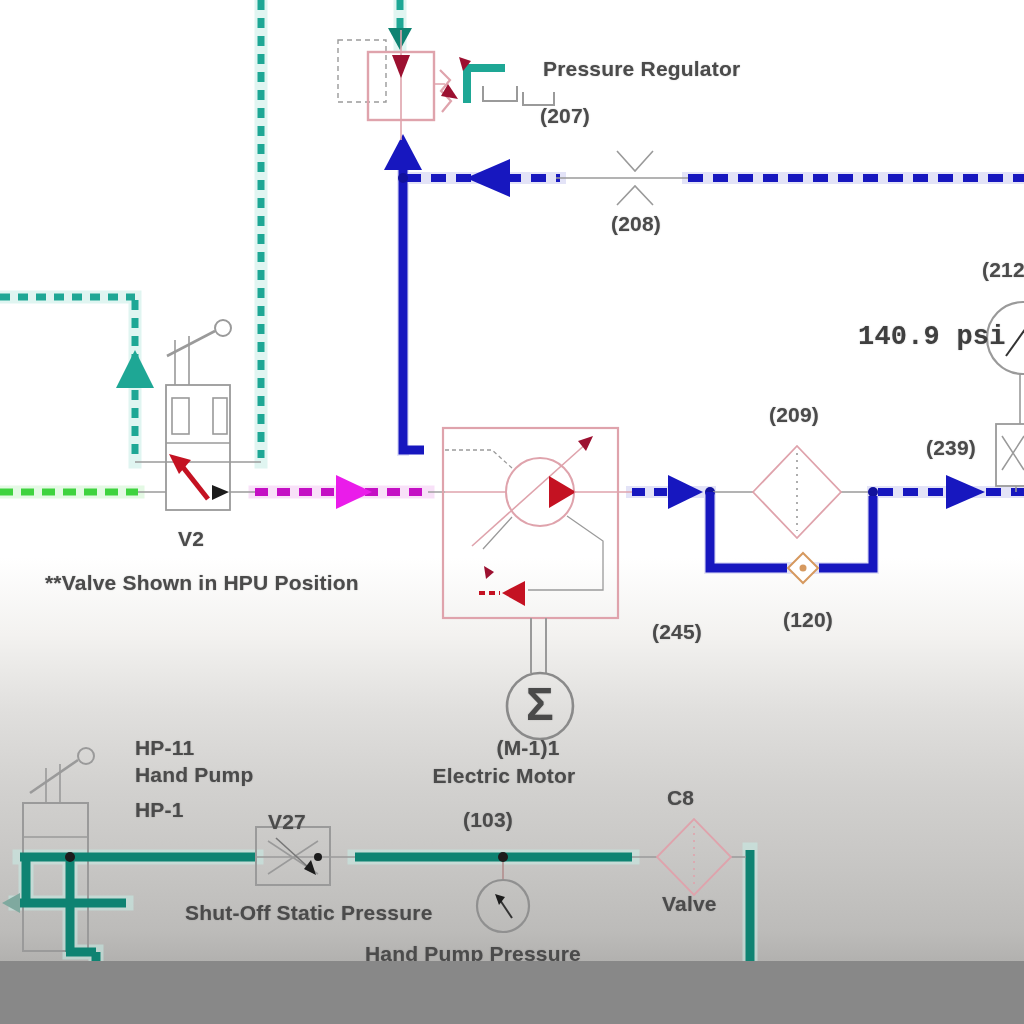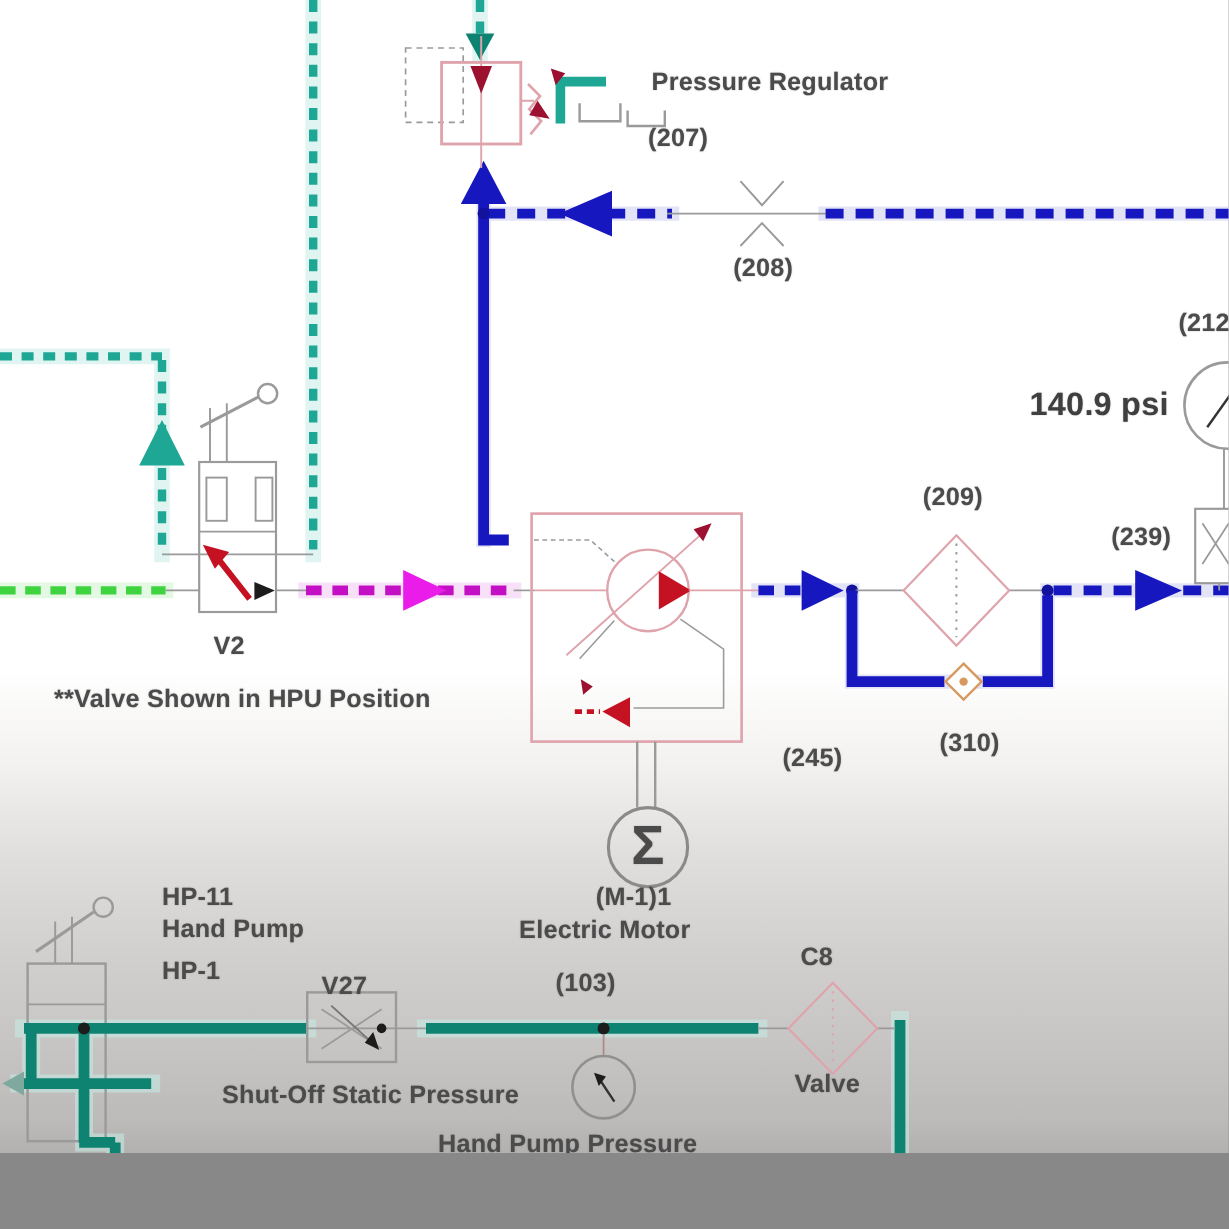--- a/index.html
+++ b/index.html
@@ -8,21 +8,21 @@
     font-family:"Liberation Sans",sans-serif;
     background:linear-gradient(180deg,#ffffff 0%,#ffffff 58%,#f3f2f0 66%,#e0dfdd 74%,#d2d1cf 82%,#c7c6c4 90%,#bcbbb9 97%,#b2b1af 100%);
   }
   #schematic{position:absolute;left:0;top:0;}
   .lbl{
     position:absolute;color:var(--text);font-size:21px;font-weight:600;
     white-space:nowrap;letter-spacing:.2px;
     text-shadow:0 0 1.3px rgba(80,80,80,.45);
   }
   .lbl.center{transform:translateX(-50%);}
-  .lbl.big{font-size:27px;color:#3f3f3f;}
+  .lbl.big{font-size:27px;color:#3f3f3f;font-family:Liberation Mono, monospace;}
   .lbl.sigma{font-size:46px;font-weight:600;color:#4a4a4a;transform:translate(-50%,-54%);}
   
   .s-teal{stroke:var(--teal);}       .s-tealdark{stroke:var(--teal-dark);}
   .s-blue{stroke:var(--blue);}       .s-green{stroke:var(--green);}
   .s-magenta{stroke:var(--magenta);} .s-pink{stroke:var(--pink);}
   .s-gray{stroke:var(--gray-line);}  .s-red{stroke:var(--red);}
   .f-blue{fill:var(--blue);}         .f-teal{fill:var(--teal);}
   .f-tealdark{fill:var(--teal-dark);}
   .f-magenta{fill:var(--magenta-bright);} .f-red{fill:var(--red);}
   .f-darkred{fill:var(--dark-red);}  .f-black{fill:#1c1c1c;}
@@ -209,21 +209,21 @@
   </g>
 </svg>
 
 <div class="lbl" style="left:543px;top:57px">Pressure Regulator</div>
 <div class="lbl" style="left:540px;top:104px">(207)</div>
 <div class="lbl center" style="left:636px;top:212px">(208)</div>
 <div class="lbl" style="left:982px;top:258px">(212)</div>
 <div class="lbl big" style="left:858px;top:322px">140.9 psi</div>
 <div class="lbl" style="left:926px;top:436px">(239)</div>
 <div class="lbl center" style="left:794px;top:403px">(209)</div>
-<div class="lbl center" style="left:808px;top:608px">(310)</div>
+<div class="lbl center" style="left:808px;top:608px">(120)</div>
 <div class="lbl" style="left:652px;top:620px">(245)</div>
 <div class="lbl center" style="left:191px;top:527px">V2</div>
 <div class="lbl" style="left:45px;top:571px">**Valve Shown in HPU Position</div>
 <div class="lbl" style="left:135px;top:736px">HP-11</div>
 <div class="lbl" style="left:135px;top:763px">Hand Pump</div>
 <div class="lbl" style="left:135px;top:798px">HP-1</div>
 <div class="lbl" style="left:268px;top:810px">V27</div>
 <div class="lbl" style="left:463px;top:808px">(103)</div>
 <div class="lbl center" style="left:528px;top:736px">(M-1)1</div>
 <div class="lbl center" style="left:504px;top:764px">Electric Motor</div>

